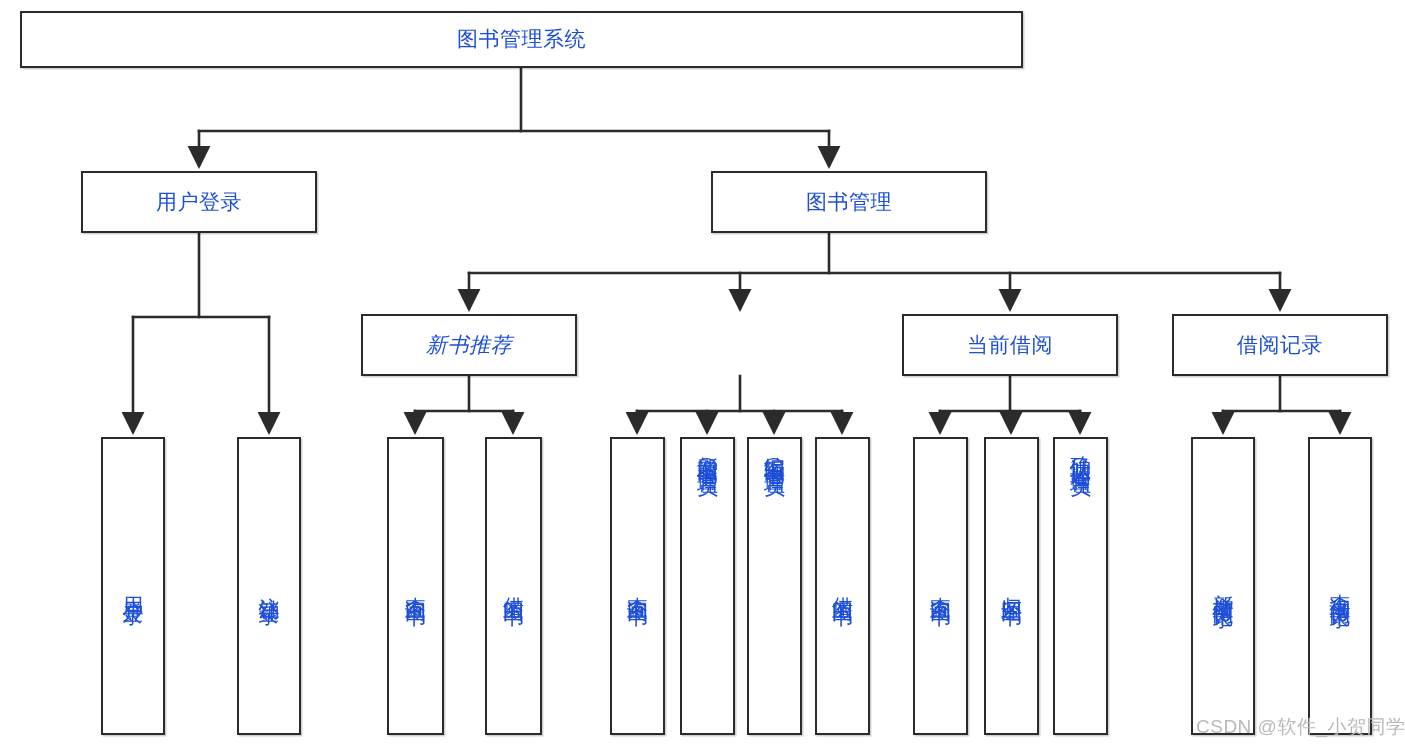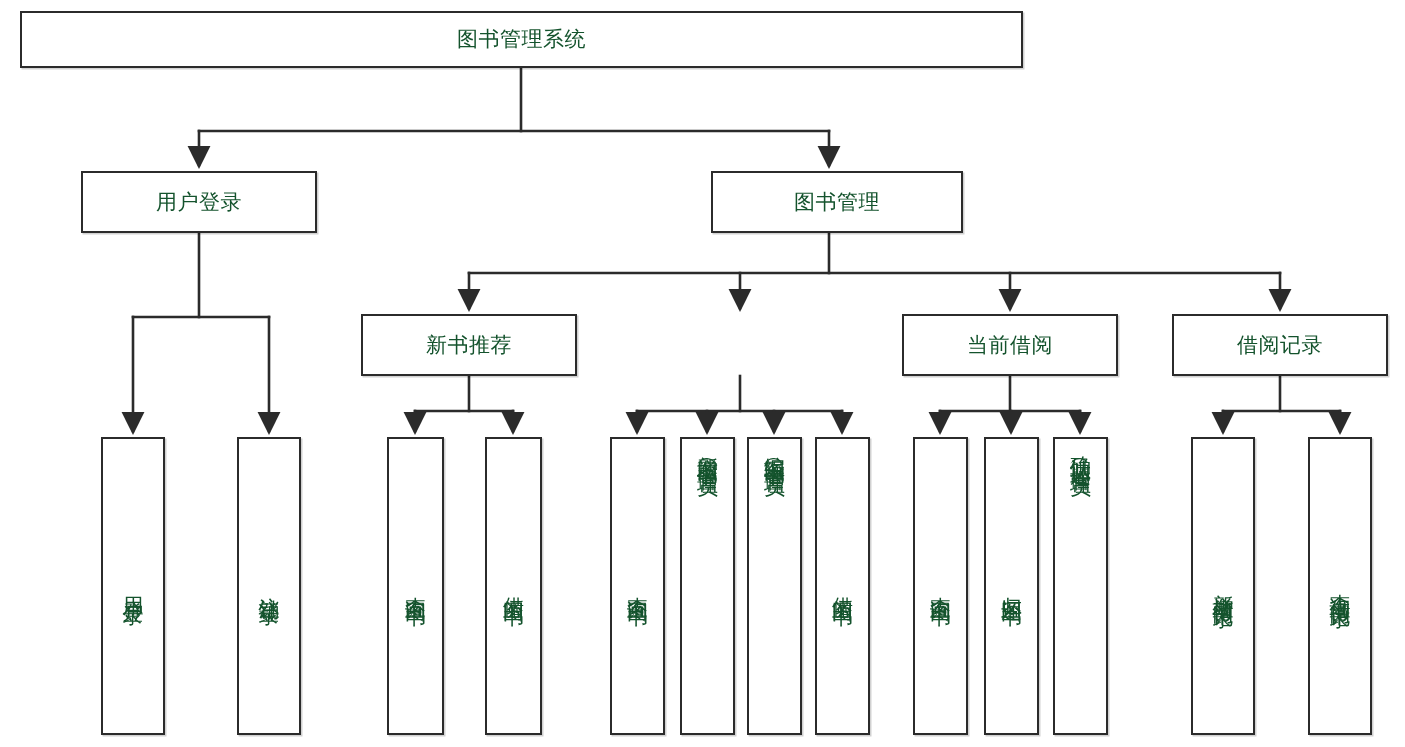--- a/index.html
+++ b/index.html
@@ -30,21 +30,21 @@
     position: absolute;
     box-sizing: border-box;
     border: 2.5px solid #2b2b2b;
     background: #ffffff;
     display: flex;
     align-items: center;
     justify-content: center;
     box-shadow: 1.5px 1.5px 0 rgba(0,0,0,0.18);
   }
   .node-label {
-    color: #14532d;
+    color: #1d4ed8;
     font-size: 21px;
     line-height: 1.15;
     letter-spacing: 0.5px;
     white-space: nowrap;
     text-align: right;
   }
   .node-box.vertical {
     align-items: flex-start;
     justify-content: center;
     padding-top: 0;
@@ -123,25 +123,25 @@
     </g>
   </svg>
 
   <div class="node-box" style="left:20px; top:11px; width:1003px; height:57px;">
     <span class="node-label">图书管理系统</span>
   </div>
 
   <div class="node-box" style="left:81px; top:171px; width:236px; height:62px;">
     <span class="node-label">用户登录</span>
   </div>
-  <div class="node-box" style="left:711px; top:171px; width:252px; height:62px;">
+  <div class="node-box" style="left:711px; top:171px; width:276px; height:62px;">
     <span class="node-label">图书管理</span>
   </div>
 
-  <div class="node-box" style="left:361px; top:314px; width:216px; height:62px;">
+  <div class="node-box" style="left:361px; top:314px; width:216px; height:62px;font-style:italic;">
     <span class="node-label">新书推荐</span>
   </div>
   <div class="node-box" style="left:1172px; top:314px; width:216px; height:62px;">
     <span class="node-label">借阅记录</span>
   </div>
   <div class="node-box" style="left:902px; top:314px; width:216px; height:62px;">
     <span class="node-label">当前借阅</span>
   </div>
 
   <div class="node-box vertical center-v" style="left:101px; top:437px; width:64px; height:298px;">
@@ -181,14 +181,15 @@
     <span class="node-label">确认归还（管理员）</span>
   </div>
 
   <div class="node-box vertical center-v" style="left:1191px; top:437px; width:64px; height:298px;">
     <span class="node-label">新增借阅记录</span>
   </div>
   <div class="node-box vertical center-v" style="left:1308px; top:437px; width:64px; height:298px;">
     <span class="node-label">查询借阅记录</span>
   </div>
 
+  <div class="watermark" style="left:1196px; top:714px;">CSDN @软件_小贺同学</div>
 
 </div>
 
 </body></html>

